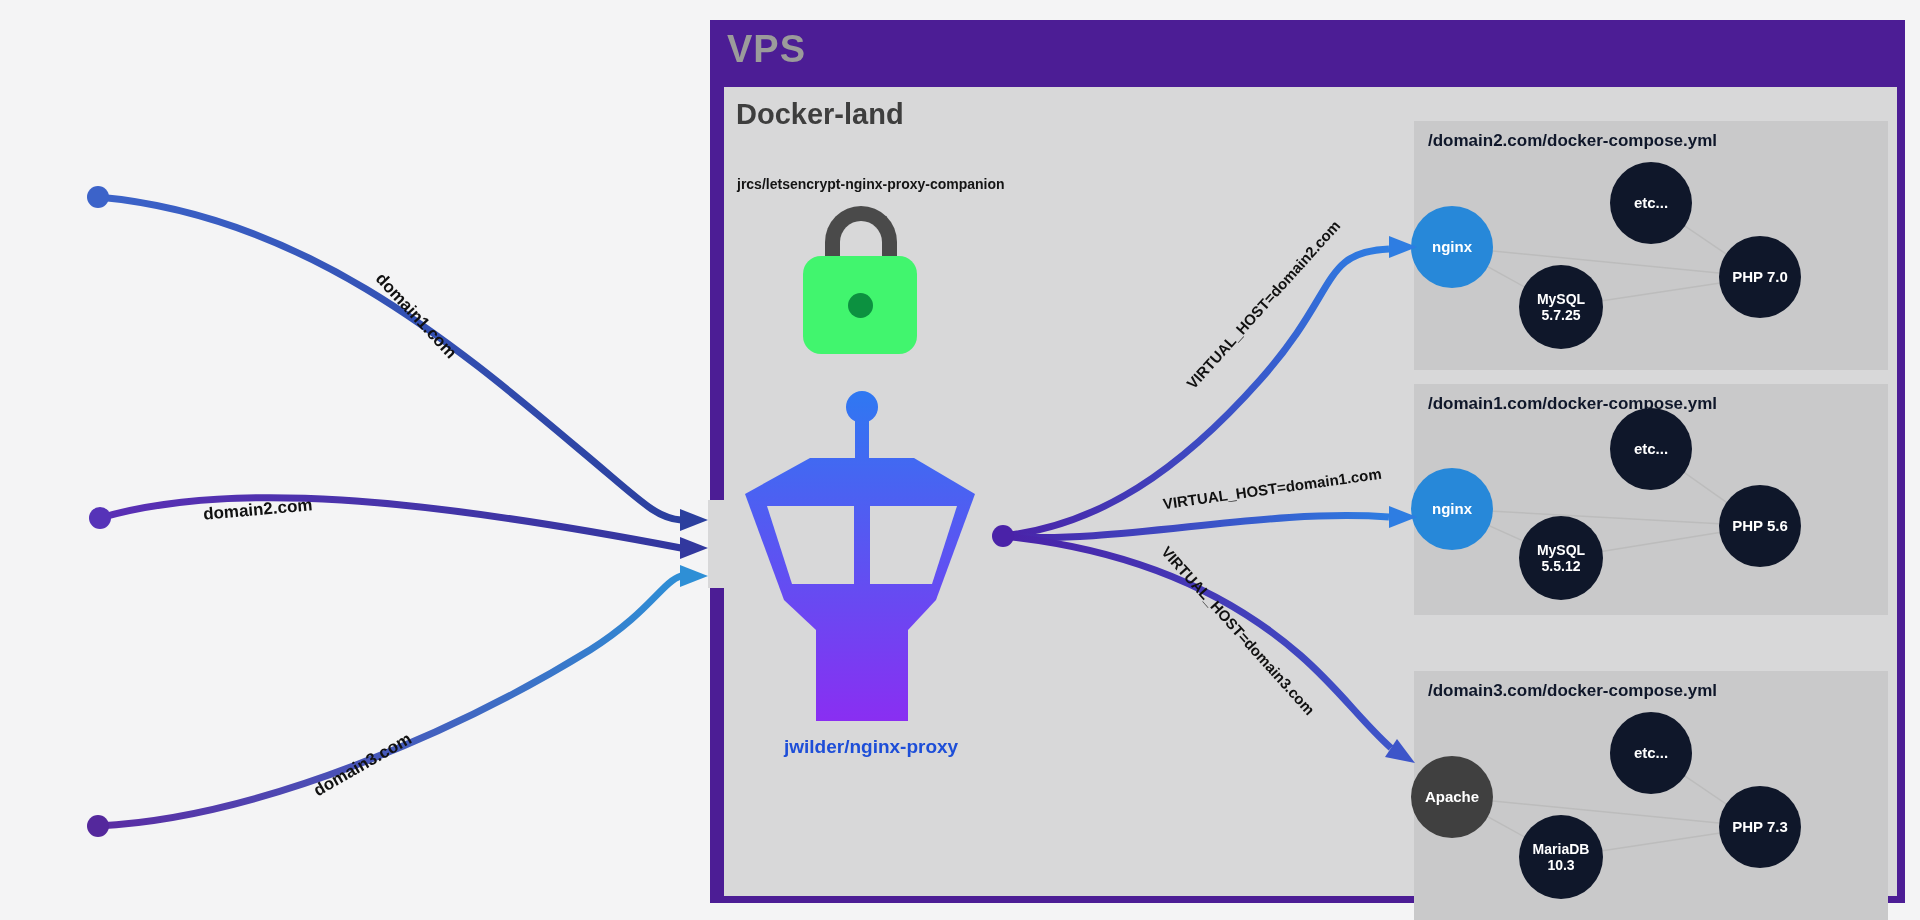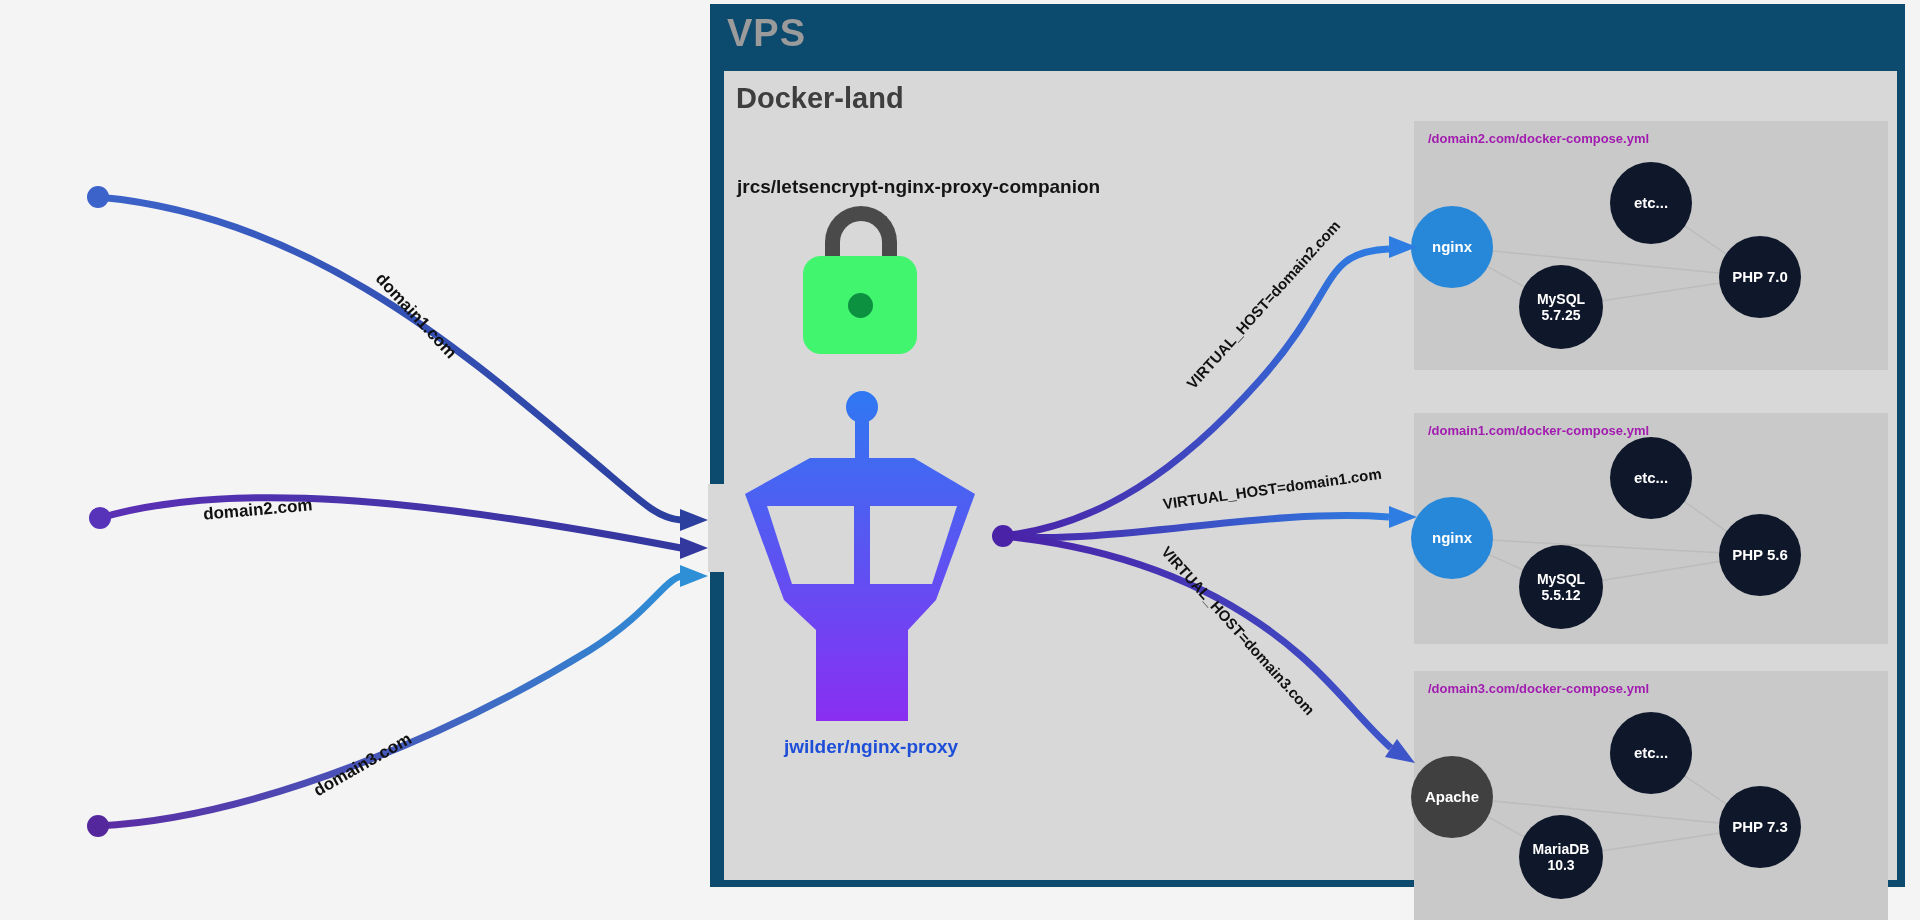--- a/index.html
+++ b/index.html
@@ -3,37 +3,37 @@
 <meta charset="utf-8">
 <style>
   html,body{margin:0;padding:0;}
   body{
     width:1920px;height:920px;overflow:hidden;position:relative;
     background:#f4f4f5;
     font-family:"Liberation Sans","DejaVu Sans",sans-serif;
   }
   .abs{position:absolute;}
   
-  .vps-box{left:710px;top:4px;width:1195px;height:883px;background:#0c4a6e;}
+  .vps-box{left:710px;top:20px;width:1195px;height:883px;background:#4c1d95;}
   .vps-title{left:17px;top:8px;font-size:38px;font-weight:bold;color:#9b9b9b;letter-spacing:1px;}
   .docker-box{left:724px;top:87px;width:1173px;height:809px;background:#d8d8d9;}
   .docker-title{left:12px;top:11px;font-size:29px;font-weight:bold;color:#3e3e3e;}
   .entry-notch{left:-16px;top:413px;width:18px;height:88px;background:#d8d8d9;}
   
-  .jrcs-label{left:737px;top:176px;font-size:19px;font-weight:bold;color:#141414;}
+  .jrcs-label{left:737px;top:176px;font-size:14px;font-weight:bold;color:#141414;}
   .lock{left:803px;top:206px;width:114px;height:150px;}
   .lock-shackle{left:22px;top:0;width:42px;height:56px;border:15px solid #4a4a4a;border-bottom:none;border-radius:36px 36px 0 0;}
   .lock-body{left:0;top:50px;width:114px;height:98px;background:#41f56e;border-radius:18px;}
   .lock-keyhole{left:45px;top:87px;width:25px;height:25px;border-radius:50%;background:#0c9140;}
   
   .lighthouse{left:740px;top:378px;}
   .jwilder-label{left:784px;top:736px;font-size:19px;font-weight:bold;color:#1d4ed8;}
   
   .compose-box{left:1414px;width:474px;background:#c9c9ca;}
-  .compose-title{left:14px;top:10px;font-size:13px;font-weight:bold;color:#a21caf;}
+  .compose-title{left:14px;top:10px;font-size:17px;font-weight:bold;color:#0f172a;}
   .node{border-radius:50%;color:#fff;font-weight:bold;display:flex;flex-direction:column;align-items:center;justify-content:center;text-align:center;line-height:1.15;}
   .node-gray{background:#0f172a;}
   .node-web{width:82px;height:82px;left:-3px;font-size:15px;}
   .node-etc{width:82px;height:82px;left:196px;font-size:15px;}
   .node-db{width:84px;height:84px;left:105px;font-size:14px;}
   .node-php{width:82px;height:82px;left:305px;font-size:15px;}
   .layA .node-web{top:85px;} .layA .node-etc{top:41px;} .layA .node-db{top:144px;} .layA .node-php{top:115px;}
   .layB .node-web{top:84px;} .layB .node-etc{top:24px;} .layB .node-db{top:132px;} .layB .node-php{top:101px;}
   .connectors{left:0;top:0;}
   .connectors line{stroke:#bcbcbc;stroke-width:1.5;}
@@ -97,21 +97,21 @@
   <div class="abs compose-title">/domain2.com/docker-compose.yml</div>
   <div class="abs node node-web" style="background-color: rgb(39, 136, 217);">nginx</div>
   <div class="abs node node-gray node-etc">etc...</div>
   <div class="abs node node-gray node-db">
     <span>MySQL</span>
     <span>5.7.25</span>
   </div>
   <div class="abs node node-gray node-php">PHP 7.0</div>
 </div>
 
-<div class="abs compose-box layB" style="top:413px;height:231px;">
+<div class="abs compose-box layB" style="top:384px;height:231px;">
   <svg class="abs connectors" width="474" height="231">
     <line x1="38" y1="125" x2="147" y2="174"></line>
       <line x1="38" y1="125" x2="346" y2="142"></line>
     <line x1="237" y1="65" x2="346" y2="142"></line>
       <line x1="147" y1="174" x2="346" y2="142"></line>
   </svg>
   <div class="abs compose-title">/domain1.com/docker-compose.yml</div>
   <div class="abs node node-web" style="background-color: rgb(39, 136, 217);">nginx</div>
   <div class="abs node node-gray node-etc">etc...</div>
   <div class="abs node node-gray node-db">

